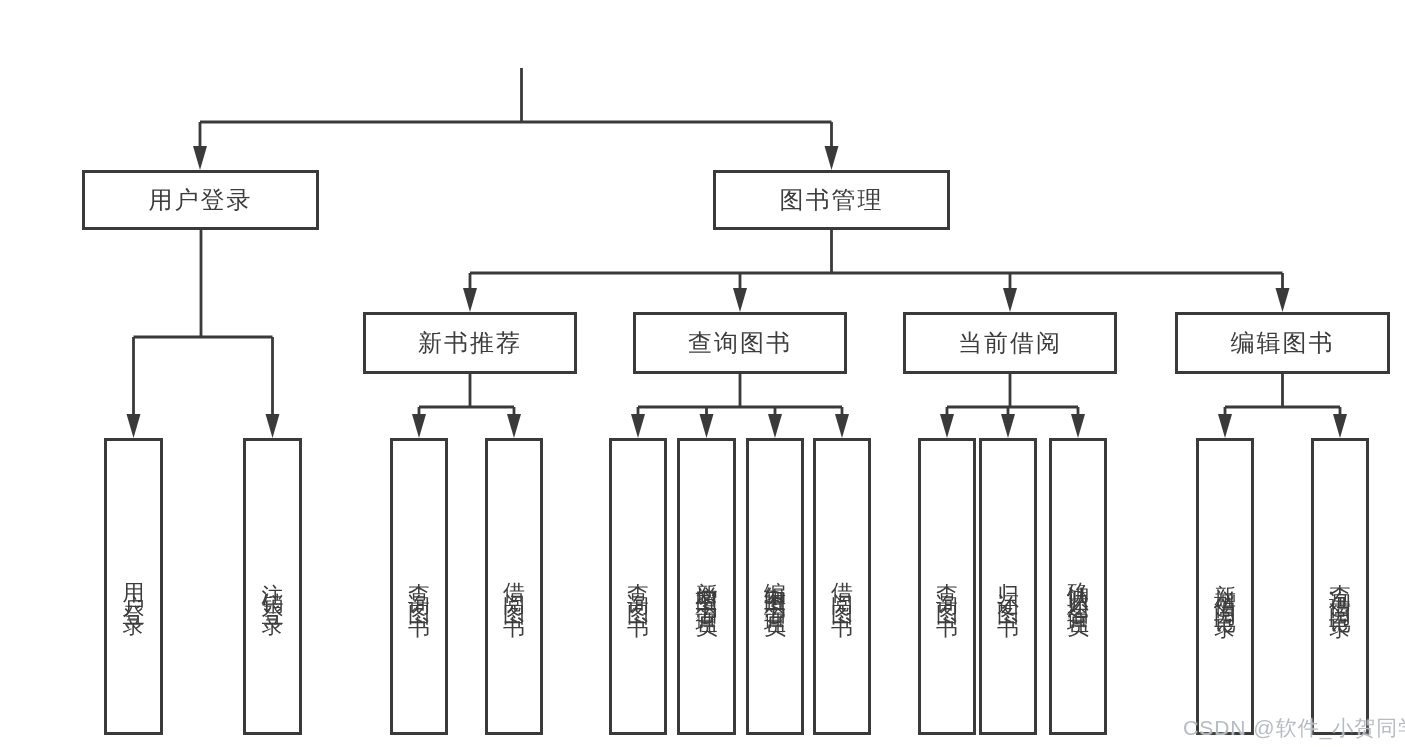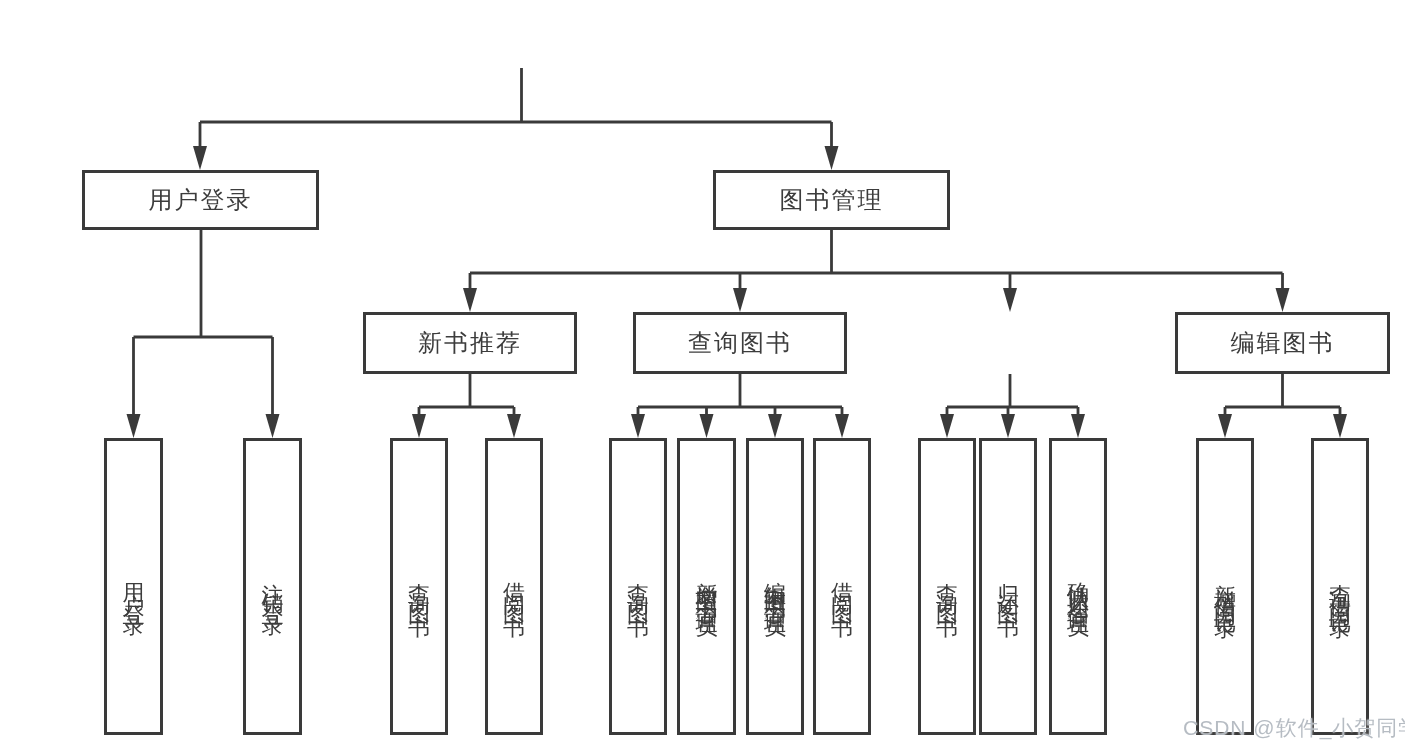--- a/index.html
+++ b/index.html
@@ -79,20 +79,23 @@
   <div class="node h" style="left:713px;top:170px;width:237px;height:60px">
     <span class="label">图书管理</span>
   </div>
 
   <div class="node h" style="left:363px;top:312px;width:214px;height:62px">
     <span class="label">新书推荐</span>
   </div>
   <div class="node h" style="left:633px;top:312px;width:214px;height:62px">
     <span class="label">查询图书</span>
   </div>
+  <div class="node h" style="left:903px;top:312px;width:214px;height:62px">
+    <span class="label">当前借阅</span>
+  </div>
   <div class="node h" style="left:1175px;top:312px;width:215px;height:62px">
     <span class="label">编辑图书</span>
   </div>
 
   <div class="node v" style="left:104px;top:438px;width:59px;height:297px">
     <span class="label vs4">用户登录</span>
   </div>
   <div class="node v" style="left:243px;top:438px;width:59px;height:297px">
     <span class="label vs4">注销登录</span>
   </div>

